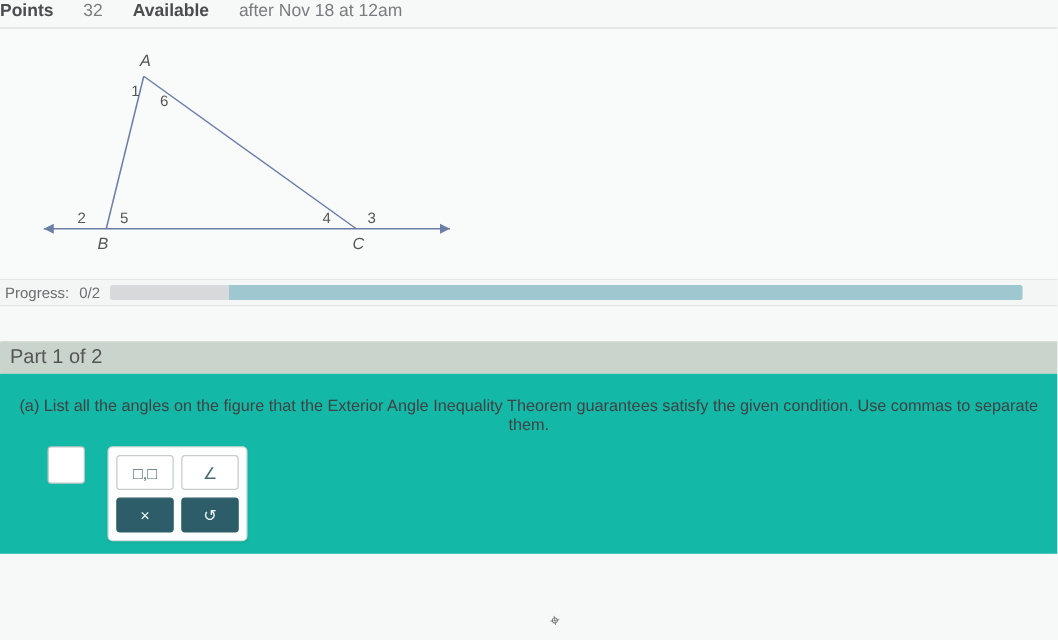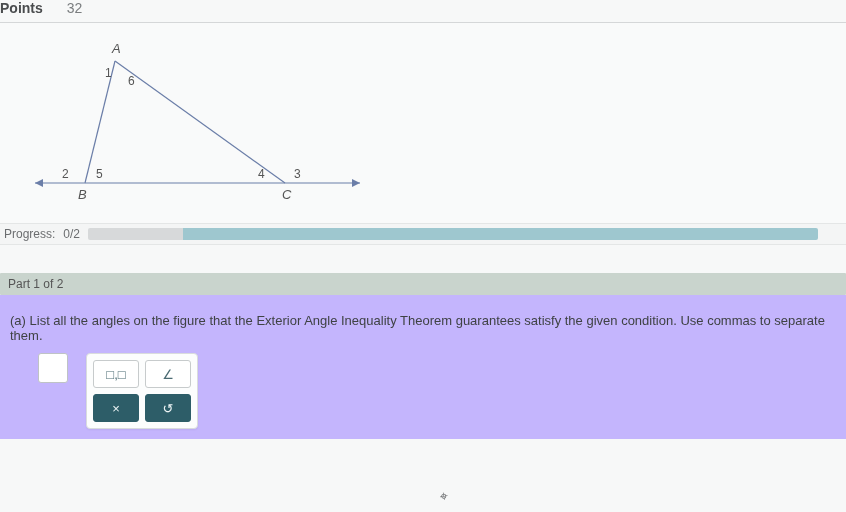--- a/index.html
+++ b/index.html
@@ -46,28 +46,29 @@
     flex:1;
     height:12px;
     background: linear-gradient(to right,#d7d9da 0%,#d7d9da 13%,#9ec7cf 13%,#9ec7cf 100%);
     border-radius:2px;
     max-width:730px;
   }
   .spacer1 { height:28px; }
   .part-banner {
     background:#c9d4cd;
     color:#555;
-    font-size:12px;
+    font-size:16px;
     padding:4px 8px;
     border-radius:1px;
     width:100%;
   }
   .question-area {
     padding: 18px 10px 10px 10px;
-    background:#c4b5fd;
+    background:#14b8a6;
+    text-align:center;
   }
   .q-line { font-size:13px; color:#3f4244; margin-bottom:10px; }
   .q-sub  { font-size:13px; color:#3f4244; margin-left:28px; margin-bottom:16px; }
   .answer-row {
     display:flex;
     align-items:flex-start;
     gap:18px;
     margin-left:28px;
   }
   .answer-box {
@@ -106,20 +107,24 @@
     transform:rotate(-10deg);
   }
 </style>
 </head>
 <body>
 
 <div class="header">
   <span>
     <span class="label">Points</span>
     <span class="value">32</span>
+  </span>
+  <span>
+    <span class="label">Available</span>
+    <span class="value">after Nov 18 at 12am</span>
   </span>
 </div>
 
 <div class="figure-area">
   <svg width="400" height="200" viewBox="0 0 400 200">
 
     <line x1="35" y1="160" x2="360" y2="160" stroke="#6b7ea8" stroke-width="1.2"></line>
     <polygon points="35,160 43,156 43,164" fill="#6b7ea8"></polygon>
     <polygon points="360,160 352,156 352,164" fill="#6b7ea8"></polygon>
 

